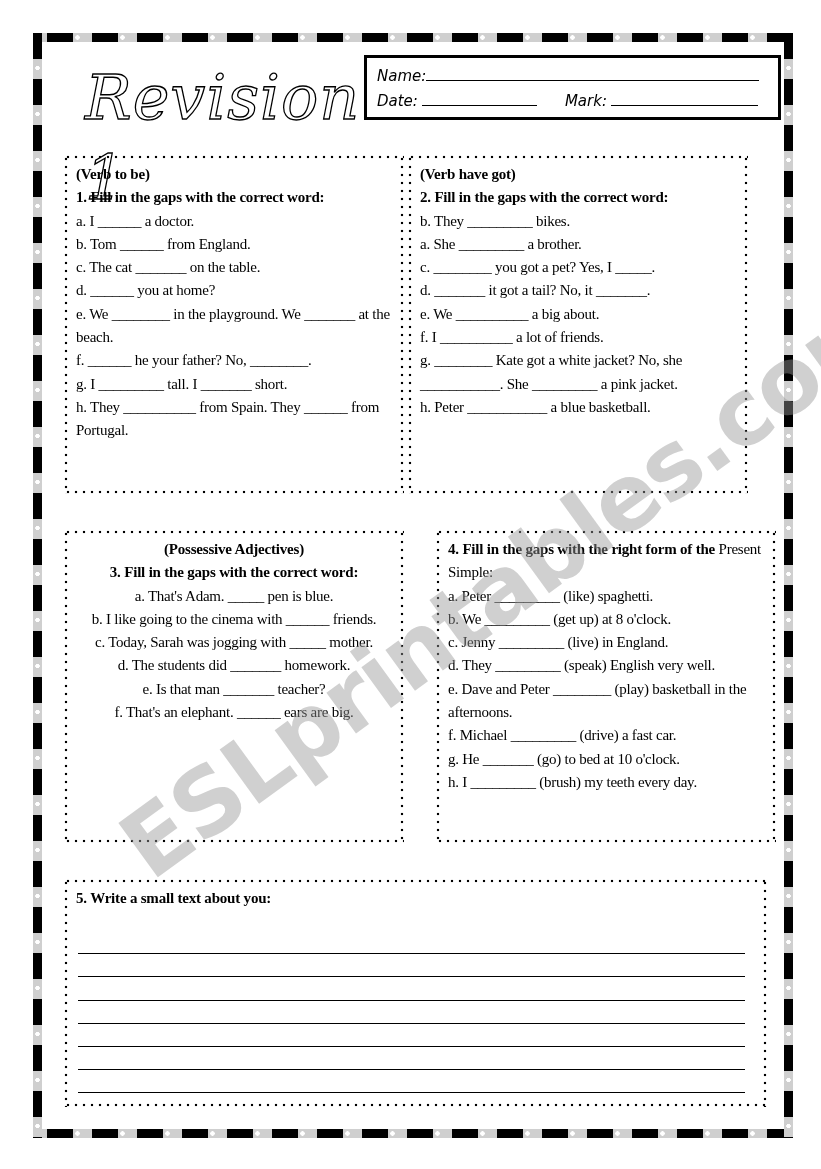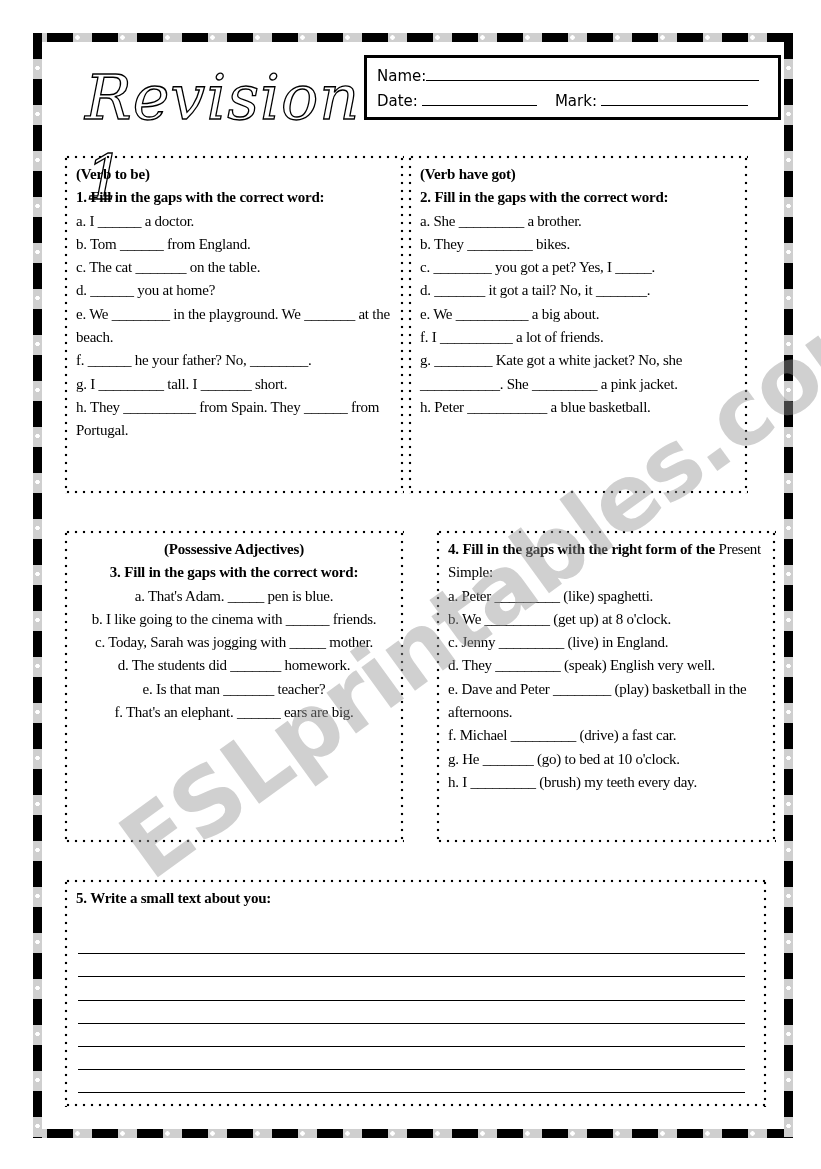--- a/index.html
+++ b/index.html
@@ -25,21 +25,21 @@
       position: absolute; left: 85px; top: 58px; width: 265px; height: 80px;
       font-family: "DejaVu Serif", serif; font-size: 62px; line-height: 80px;
       color: #fff; -webkit-text-stroke: 1.3px #000; letter-spacing: 1px;
       font-style: italic;
     }
 
     
     .name-box {
       position: absolute; left: 364px; top: 55px; width: 417px; height: 65px;
       border: 3px solid #000; padding: 6px 8px 0 10px;
-      font-family: "DejaVu Sans", sans-serif; font-size: 15px; line-height: 25px;
+      font-family: "DejaVu Sans", sans-serif; font-size: 15px; line-height: 25px; font-style: italic;
     }
     .nb-row { display: flex; align-items: baseline; }
     .nb-line { display: inline-block; border-bottom: 1px solid #000; height: 14px; }
 
     
     .ex-box {
       position: absolute;
       background-image:
         radial-gradient(circle, #000 1.3px, transparent 1.6px),
         radial-gradient(circle, #000 1.3px, transparent 1.6px),
@@ -83,43 +83,43 @@
 <div class="title">Revision 1</div>
 
 <div class="name-box">
   <div class="nb-row">
     <span>Name:</span>
     <span class="nb-line" style="width:333px;"></span>
   </div>
   <div class="nb-row">
     <span>Date:</span>
     <span class="nb-line" style="width:115px; margin-left:4px;"></span>
-    <span style="margin-left:18px;">Mark:</span>
+    <span style="margin-left:28px;">Mark:</span>
     <span class="nb-line" style="width:147px; margin-left:4px;"></span>
   </div>
 </div>
 
 <div class="ex-box" id="box1">
   <div class="heading">(Verb to be)</div>
   <div class="heading">1. Fill in the gaps with the correct word:</div>
   <div class="item">a. I ______ a doctor.</div>
   <div class="item">b. Tom ______ from England.</div>
   <div class="item">c. The cat _______ on the table.</div>
   <div class="item">d. ______ you at home?</div>
   <div class="item wrap">e. We ________ in the playground. We _______ at the beach.</div>
   <div class="item">f. ______ he your father? No, ________.</div>
   <div class="item">g. I _________ tall. I _______ short.</div>
   <div class="item wrap">h. They __________ from Spain. They ______ from Portugal.</div>
 </div>
 
 <div class="ex-box" id="box2">
   <div class="heading">(Verb have got)</div>
   <div class="heading">2. Fill in the gaps with the correct word:</div>
+  <div class="item">b. They _________ bikes.</div>
   <div class="item">a. She _________ a brother.</div>
-  <div class="item">b. They _________ bikes.</div>
   <div class="item">c. ________ you got a pet? Yes, I _____.</div>
   <div class="item">d. _______ it got a tail? No, it _______.</div>
   <div class="item">e. We __________ a big about.</div>
   <div class="item">f. I __________ a lot of friends.</div>
   <div class="item wrap">g. ________ Kate got a white jacket? No, she ___________. She _________ a pink jacket.</div>
   <div class="item">h. Peter ___________ a blue basketball.</div>
 </div>
 
 <div class="ex-box" id="box3">
   <div class="heading">(Possessive Adjectives)</div>

